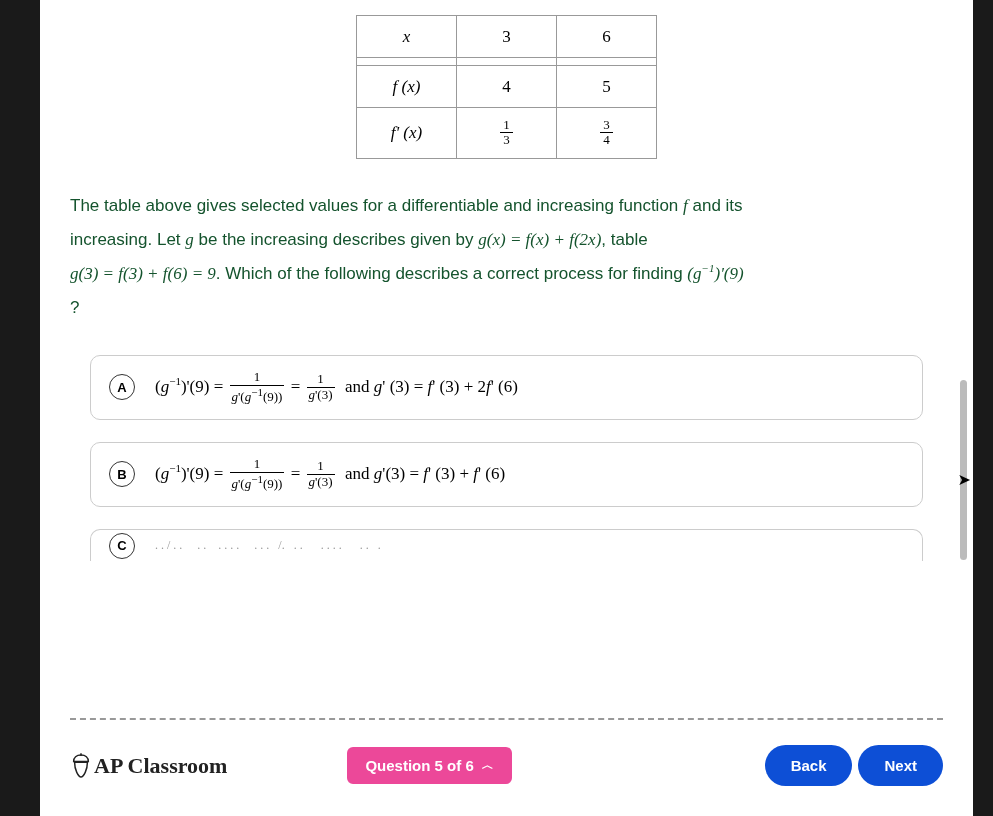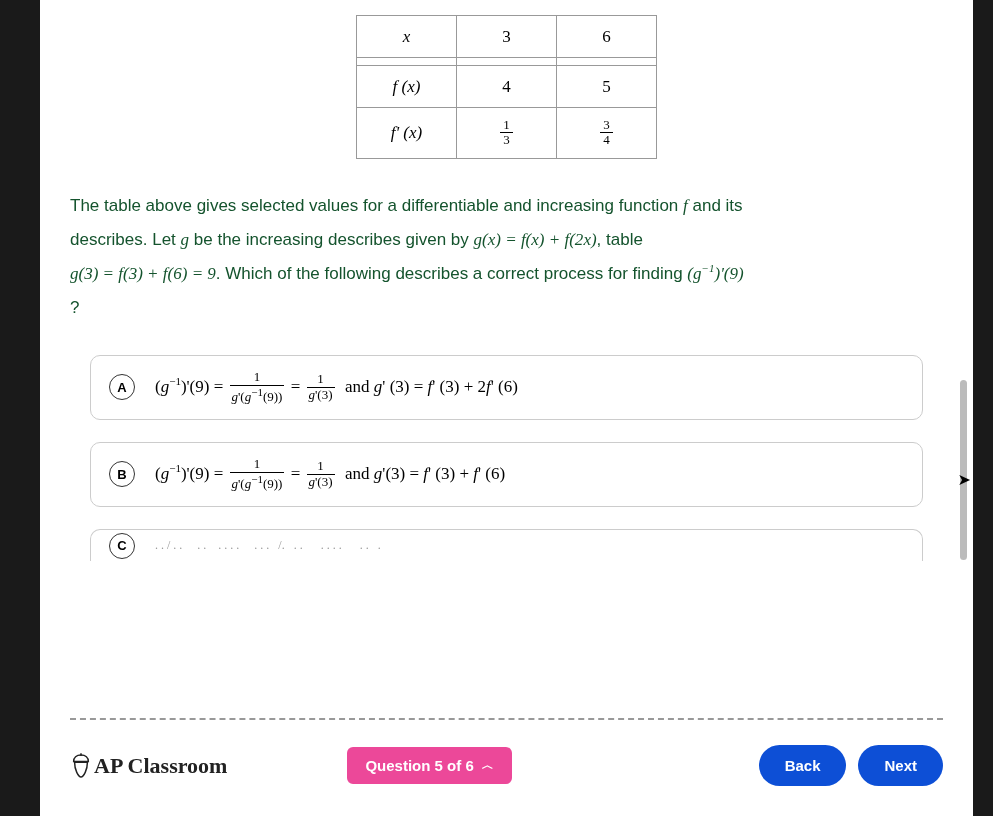--- a/index.html
+++ b/index.html
@@ -96,21 +96,21 @@
       background: #ec4899;
       color: #fff;
       border-radius: 6px;
       padding: 10px 18px;
       font-size: 15px;
       font-weight: 600;
       margin-left: 120px;
       display: flex; align-items: center; gap: 8px;
     }
     .chev { font-size: 12px; }
-    .nav-buttons { margin-left: auto; display: flex; gap: 12px; }
+    .nav-buttons { margin-left: auto; display: flex; gap: 6px; }
     .nav-btn {
       background: #0d4fd6;
       color: #fff;
       border: none;
       border-radius: 22px;
       padding: 12px 26px;
       font-size: 15px;
       font-weight: 600;
       cursor: pointer;
     }
@@ -160,21 +160,21 @@
       </td>
       <td style="font-style:normal">
         <span class="frac"><span class="num">3</span><span class="den">4</span></span>
       </td>
     </tr>
   </tbody>
     </table>
 
   <div class="question-text">
     <span>The table above gives selected values for a differentiable and increasing function </span><span class="math">f</span><span> and its</span><br>
-    <span>describes. Let </span><span class="math">g</span><span> be the increasing describes given by </span><span class="math"><i>g</i>(<i>x</i>) = <i>f</i>(<i>x</i>) + <i>f</i>(2<i>x</i>)</span><span>, table</span><br>
+    <span>increasing. Let </span><span class="math">g</span><span> be the increasing describes given by </span><span class="math"><i>g</i>(<i>x</i>) = <i>f</i>(<i>x</i>) + <i>f</i>(2<i>x</i>)</span><span>, table</span><br>
     <span class="math"><i>g</i>(3) = <i>f</i>(3) + <i>f</i>(6) = 9</span><span>. Which of the following describes a correct process for finding </span><span class="math">(<i>g</i><span class="sup">−1</span>)'(9)</span><br>
     <span>?</span>
   </div>
 
   <div class="choices">
 
     <div class="choice">
       <div class="letter">A</div>
       <div class="choice-content">
         (<i>g</i><span class="sup">−1</span>)'(9) =

